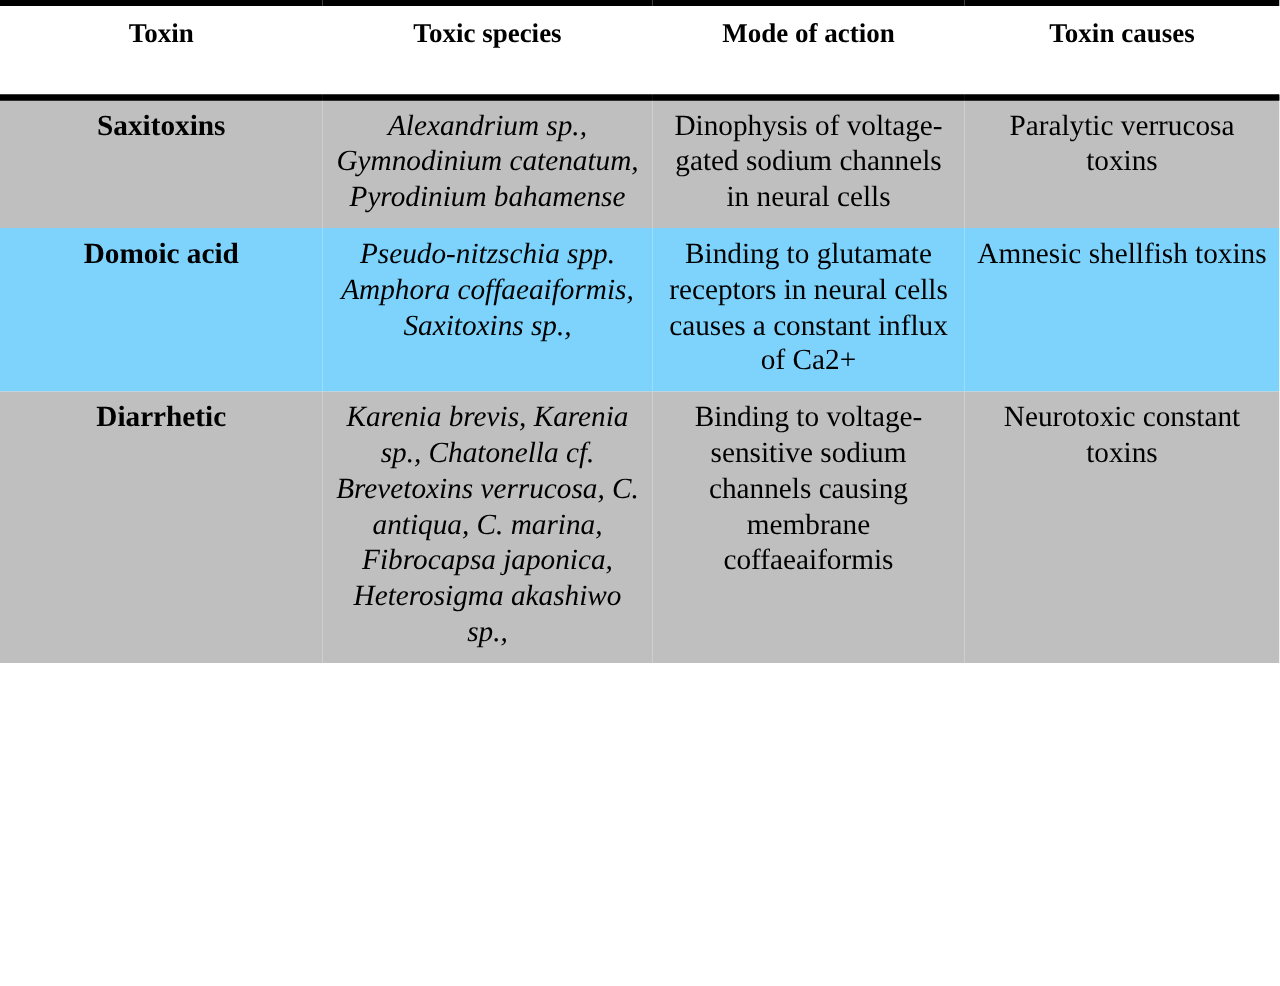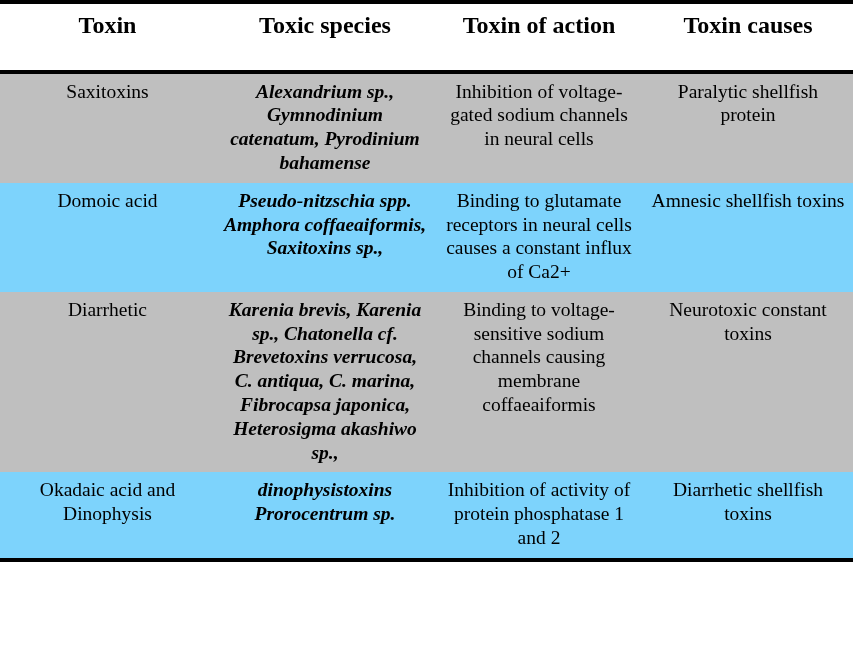--- a/index.html
+++ b/index.html
@@ -32,21 +32,21 @@
   col.c1 { width: 215px; }
   col.c2 { width: 220px; }
   col.c3 { width: 208px; }
   col.c4 { width: 210px; }
 
   thead tr.header-row th {
     border-top: 4px solid #000000;
     border-bottom: 4px solid #000000;
     padding: 8px 6px 30px 6px;
     font-weight: bold;
-    font-size: 24px;
+    font-size: 18px;
     text-align: center;
     vertical-align: top;
     background: #ffffff;
     line-height: 1.15;
   }
 
   tbody tr td {
     padding: 6px 8px 8px 8px;
     vertical-align: top;
     text-align: center;
@@ -55,25 +55,24 @@
   }
 
   tbody tr.shaded td {
     background: #bfbfbf;
   }
   tbody tr.plain td {
     background: #7dd3fc;
   }
 
   td.col-toxin {
-    font-weight: normal;
+    font-weight: bold;
   }
   td.col-species {
     font-style: italic;
-    font-weight: bold;
   }
   td.col-mode, td.col-family {
     font-weight: normal;
     font-style: normal;
   }
 
   tbody tr.last-row td {
     border-bottom: 4px solid #000000;
   }
 
@@ -90,38 +89,38 @@
     <colgroup>
       <col class="c1">
       <col class="c2">
       <col class="c3">
       <col class="c4">
     </colgroup>
     <thead>
       <tr class="header-row">
         <th>Toxin</th>
         <th>Toxic species</th>
-        <th>Toxin of action</th>
+        <th>Mode of action</th>
         <th>Toxin causes</th>
       </tr>
     </thead>
     <tbody>
 
       <tr class="shaded">
         <td class="col-toxin">
             <span class="cell-text">Saxitoxins</span>
           </td>
         <td class="col-species">
             <span class="cell-text">Alexandrium sp., Gymnodinium catenatum, Pyrodinium bahamense</span>
           </td>
         <td class="col-mode">
-            <span class="cell-text">Inhibition of voltage-gated sodium channels in neural cells</span>
+            <span class="cell-text">Dinophysis of voltage-gated sodium channels in neural cells</span>
           </td>
         <td class="col-family">
-            <span class="cell-text">Paralytic shellfish protein</span>
+            <span class="cell-text">Paralytic verrucosa toxins</span>
           </td>
       </tr>
 
       <tr class="plain">
         <td class="col-toxin">
             <span class="cell-text">Domoic acid</span>
           </td>
         <td class="col-species">
             <span class="cell-text">Pseudo-nitzschia spp. Amphora coffaeaiformis, Saxitoxins sp.,</span>
           </td>
@@ -141,30 +140,16 @@
             <span class="cell-text">Karenia brevis, Karenia sp., Chatonella cf. Brevetoxins verrucosa, C. antiqua, C. marina, Fibrocapsa japonica, Heterosigma akashiwo  sp.,</span>
           </td>
         <td class="col-mode">
             <span class="cell-text">Binding to voltage-sensitive sodium channels causing membrane coffaeaiformis</span>
           </td>
         <td class="col-family">
             <span class="cell-text">Neurotoxic constant toxins</span>
           </td>
       </tr>
 
-      <tr class="plain last-row">
-        <td class="col-toxin">
-            <span class="cell-text">Okadaic acid and Dinophysis</span>
-          </td>
-        <td class="col-species">
-            <span class="cell-text">dinophysistoxins Prorocentrum sp.</span>
-          </td>
-        <td class="col-mode">
-            <span class="cell-text">Inhibition of activity of protein phosphatase 1 and 2</span>
-          </td>
-        <td class="col-family">
-            <span class="cell-text">Diarrhetic shellfish toxins</span>
-          </td>
-      </tr>
 
     </tbody>
   </table>
 </div>
 
 </body></html>

